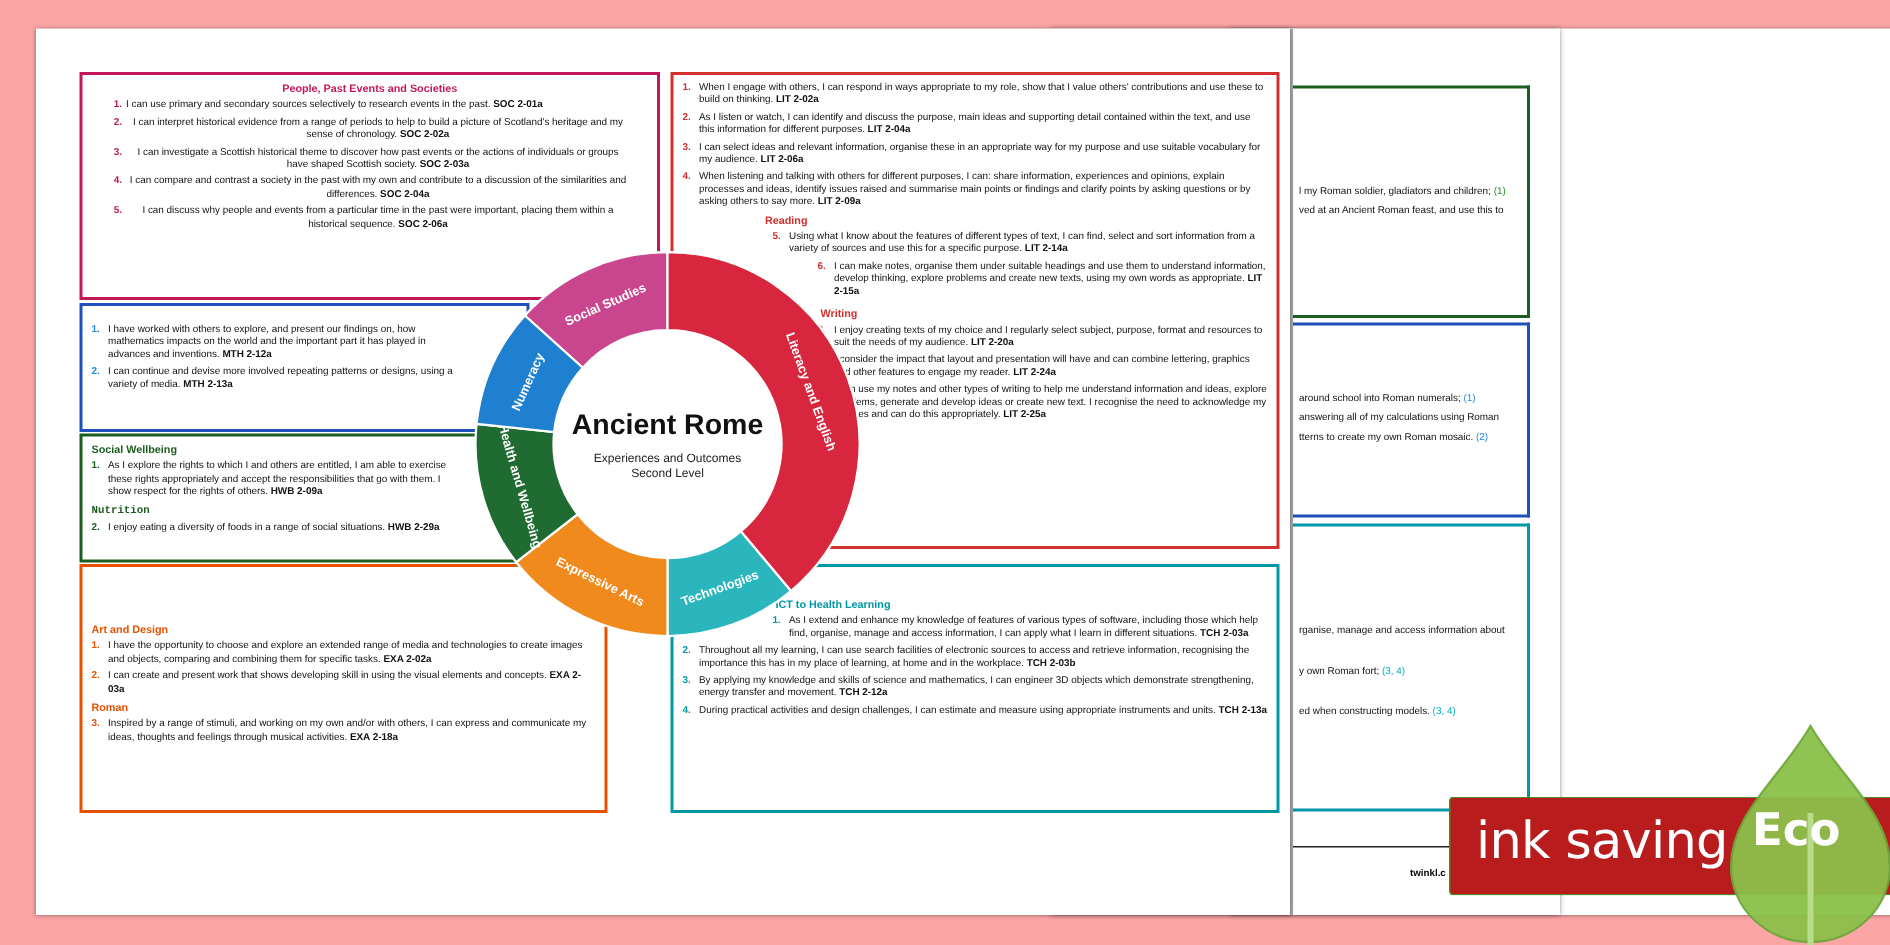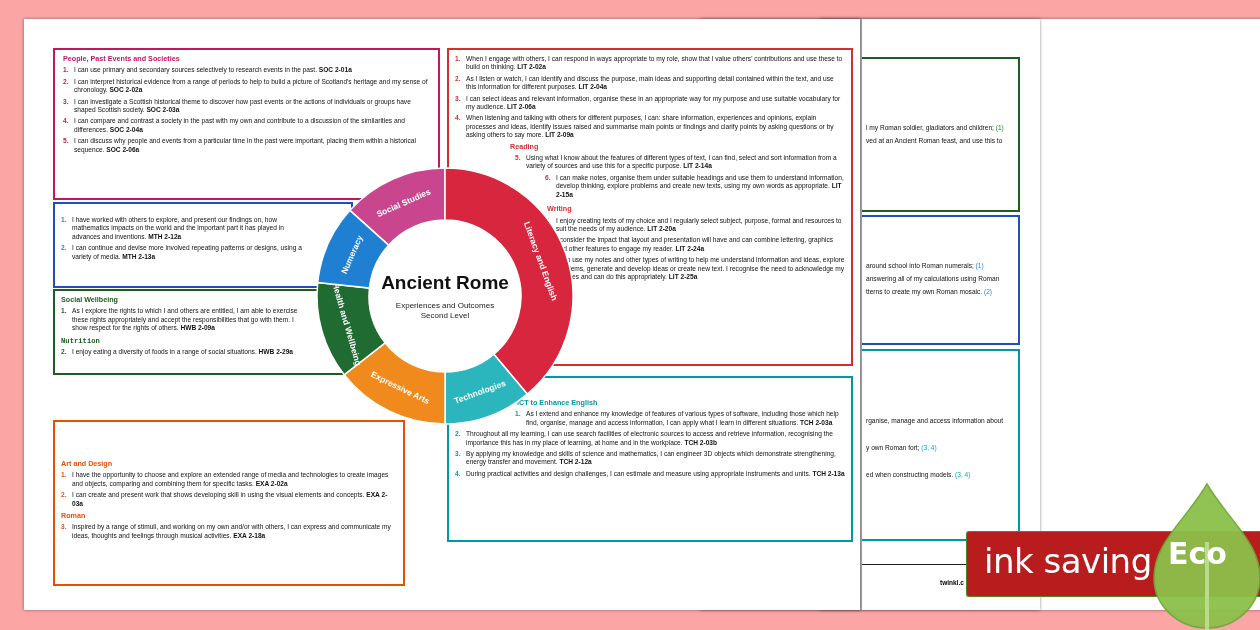--- a/index.html
+++ b/index.html
@@ -12,29 +12,29 @@
   .page1 { left: 24px; top: 19px; width: 836px; height: 591px; }
 
   .box { position: absolute; border: 2px solid; background: #fff; font-size: 6.6px; line-height: 8.4px; color: #111; }
   .box .h { font-weight: bold; font-size: 7.2px; margin-bottom: 3px; }
   .box ol { list-style: none; }
   .box li { display: flex; margin-bottom: 3px; }
   .box li .n { font-weight: bold; width: 11px; flex: 0 0 11px; }
   .box li b { color: #111; }
 
   
-  .b-soc { left: 29px; top: 29px; width: 387px; height: 152px; border-color: #c2185b; padding: 5px 8px; }
+  .b-soc { left: 29px; top: 29px; width: 387px; height: 152px; border-color: #c2185b; padding: 5px 18px; text-align: center; }
   .b-soc .h, .b-soc .n { color: #c2185b; }
   .b-lit { left: 423px; top: 29px; width: 406px; height: 318px; border-color: #d32f2f; padding: 5px 6px; }
   .b-lit .h, .b-lit .n { color: #d32f2f; }
   .b-num { left: 29px; top: 183px; width: 300px; height: 86px; border-color: #1e4fbd; padding: 12px 6px 5px 6px; }
   .b-num .n { color: #1e88e5; }
   .b-hwb { left: 29px; top: 270px; width: 300px; height: 86px; border-color: #1b5e20; padding: 5px 6px; }
   .b-hwb .h, .b-hwb .n { color: #1b5e20; }
-  .b-exa { left: 29px; top: 357px; width: 352px; height: 166px; border-color: #e65100; padding: 38px 6px 5px 6px; margin-top: 44px; }
+  .b-exa { left: 29px; top: 357px; width: 352px; height: 166px; border-color: #e65100; padding: 38px 6px 5px 6px; }
   .b-exa .h, .b-exa .n { color: #e65100; }
   .b-tch { left: 423px; top: 357px; width: 406px; height: 166px; border-color: #0097a7; padding: 5px 6px; }
   .b-tch .h, .b-tch .n { color: #0097a7; }
 
   .lit-indent1 { padding-left: 60px; }
   .lit-indent2 { padding-left: 90px; }
 
   .wheel { position: absolute; left: 290px; top: 146px; width: 262px; height: 262px; }
   .footer { position: absolute; left: 29px; top: 528px; width: 800px; border-top: 1.5px solid #222; height: 40px; }
   .footer .logo { position: absolute; left: 6px; top: 8px; width: 38px; height: 24px; background: #1a1a1a; border-radius: 12px; color: #fff; font-weight: bold; font-size: 9px; text-align: center; line-height: 24px; }
@@ -227,21 +227,21 @@
     <div class="h" style="margin-top:4px;">Roman</div>
     <ol>
         <li>
           <span class="n">3.</span>
           <span>Inspired by a range of stimuli, and working on my own and/or with others, I can express and communicate my ideas, thoughts and feelings through musical activities. <b>EXA 2-18a</b></span>
         </li>
       </ol>
   </div>
 
   <div class="box b-tch">
-    <div class="h" style="padding-left:62px;margin-top:16px;">ICT to Enhance English</div>
+    <div class="h" style="padding-left:62px;margin-top:16px;">ICT to Health Learning</div>
     <ol>
         <li class="lit-indent1">
           <span class="n">1.</span>
           <span>As I extend and enhance my knowledge of features of various types of software, including those which help find, organise, manage and access information, I can apply what I learn in different situations. <b>TCH 2-03a</b></span>
         </li>
         <li>
           <span class="n">2.</span>
           <span>Throughout all my learning, I can use search facilities of electronic sources to access and retrieve information, recognising the importance this has in my place of learning, at home and in the workplace. <b>TCH 2-03b</b></span>
         </li>
         <li>

